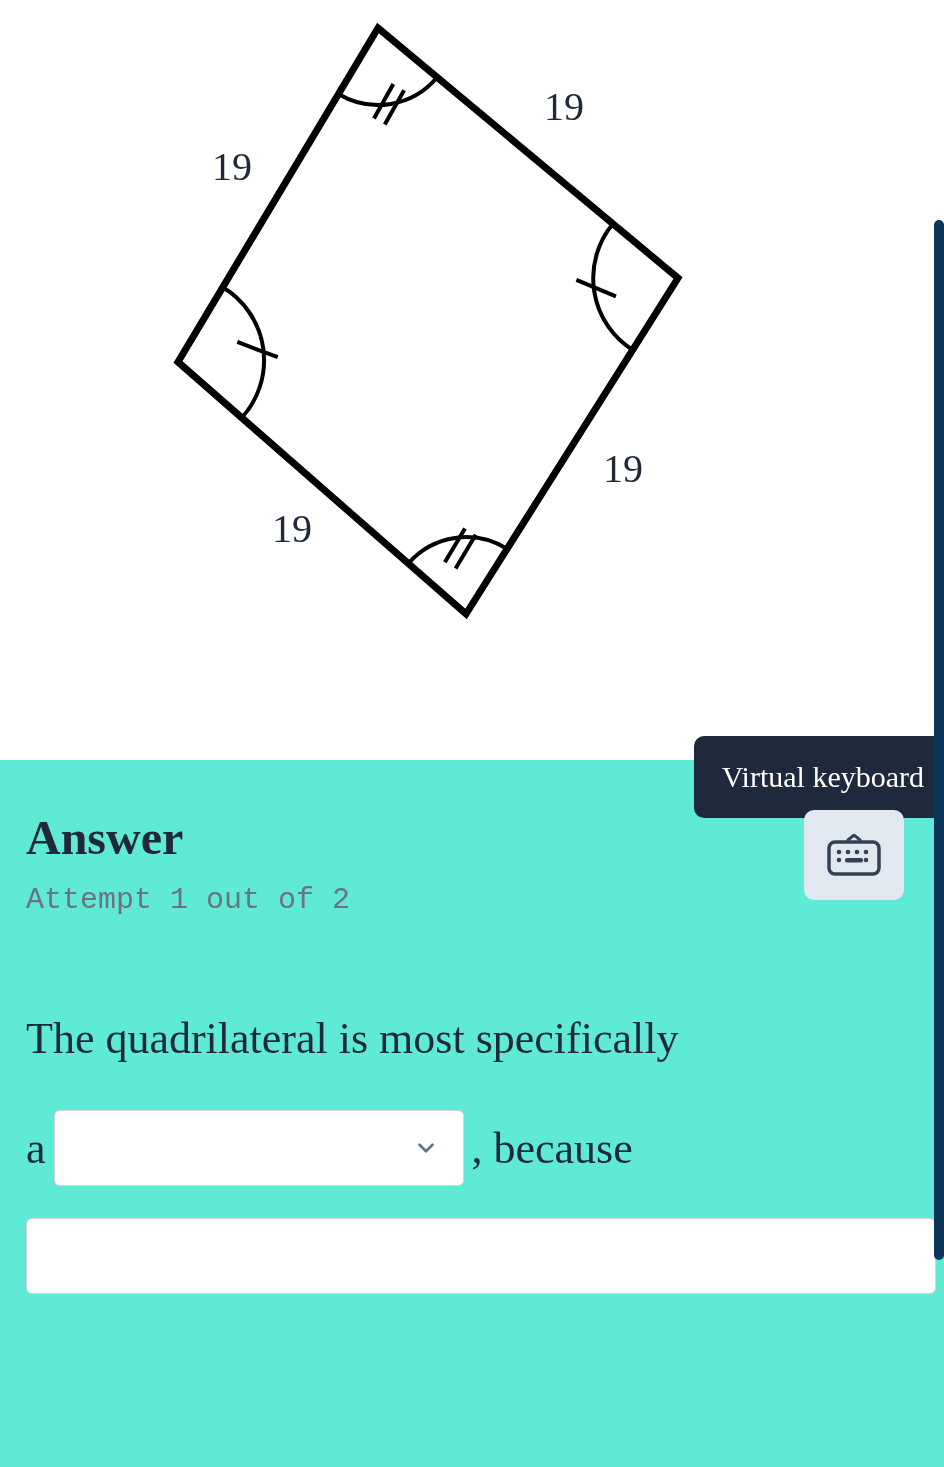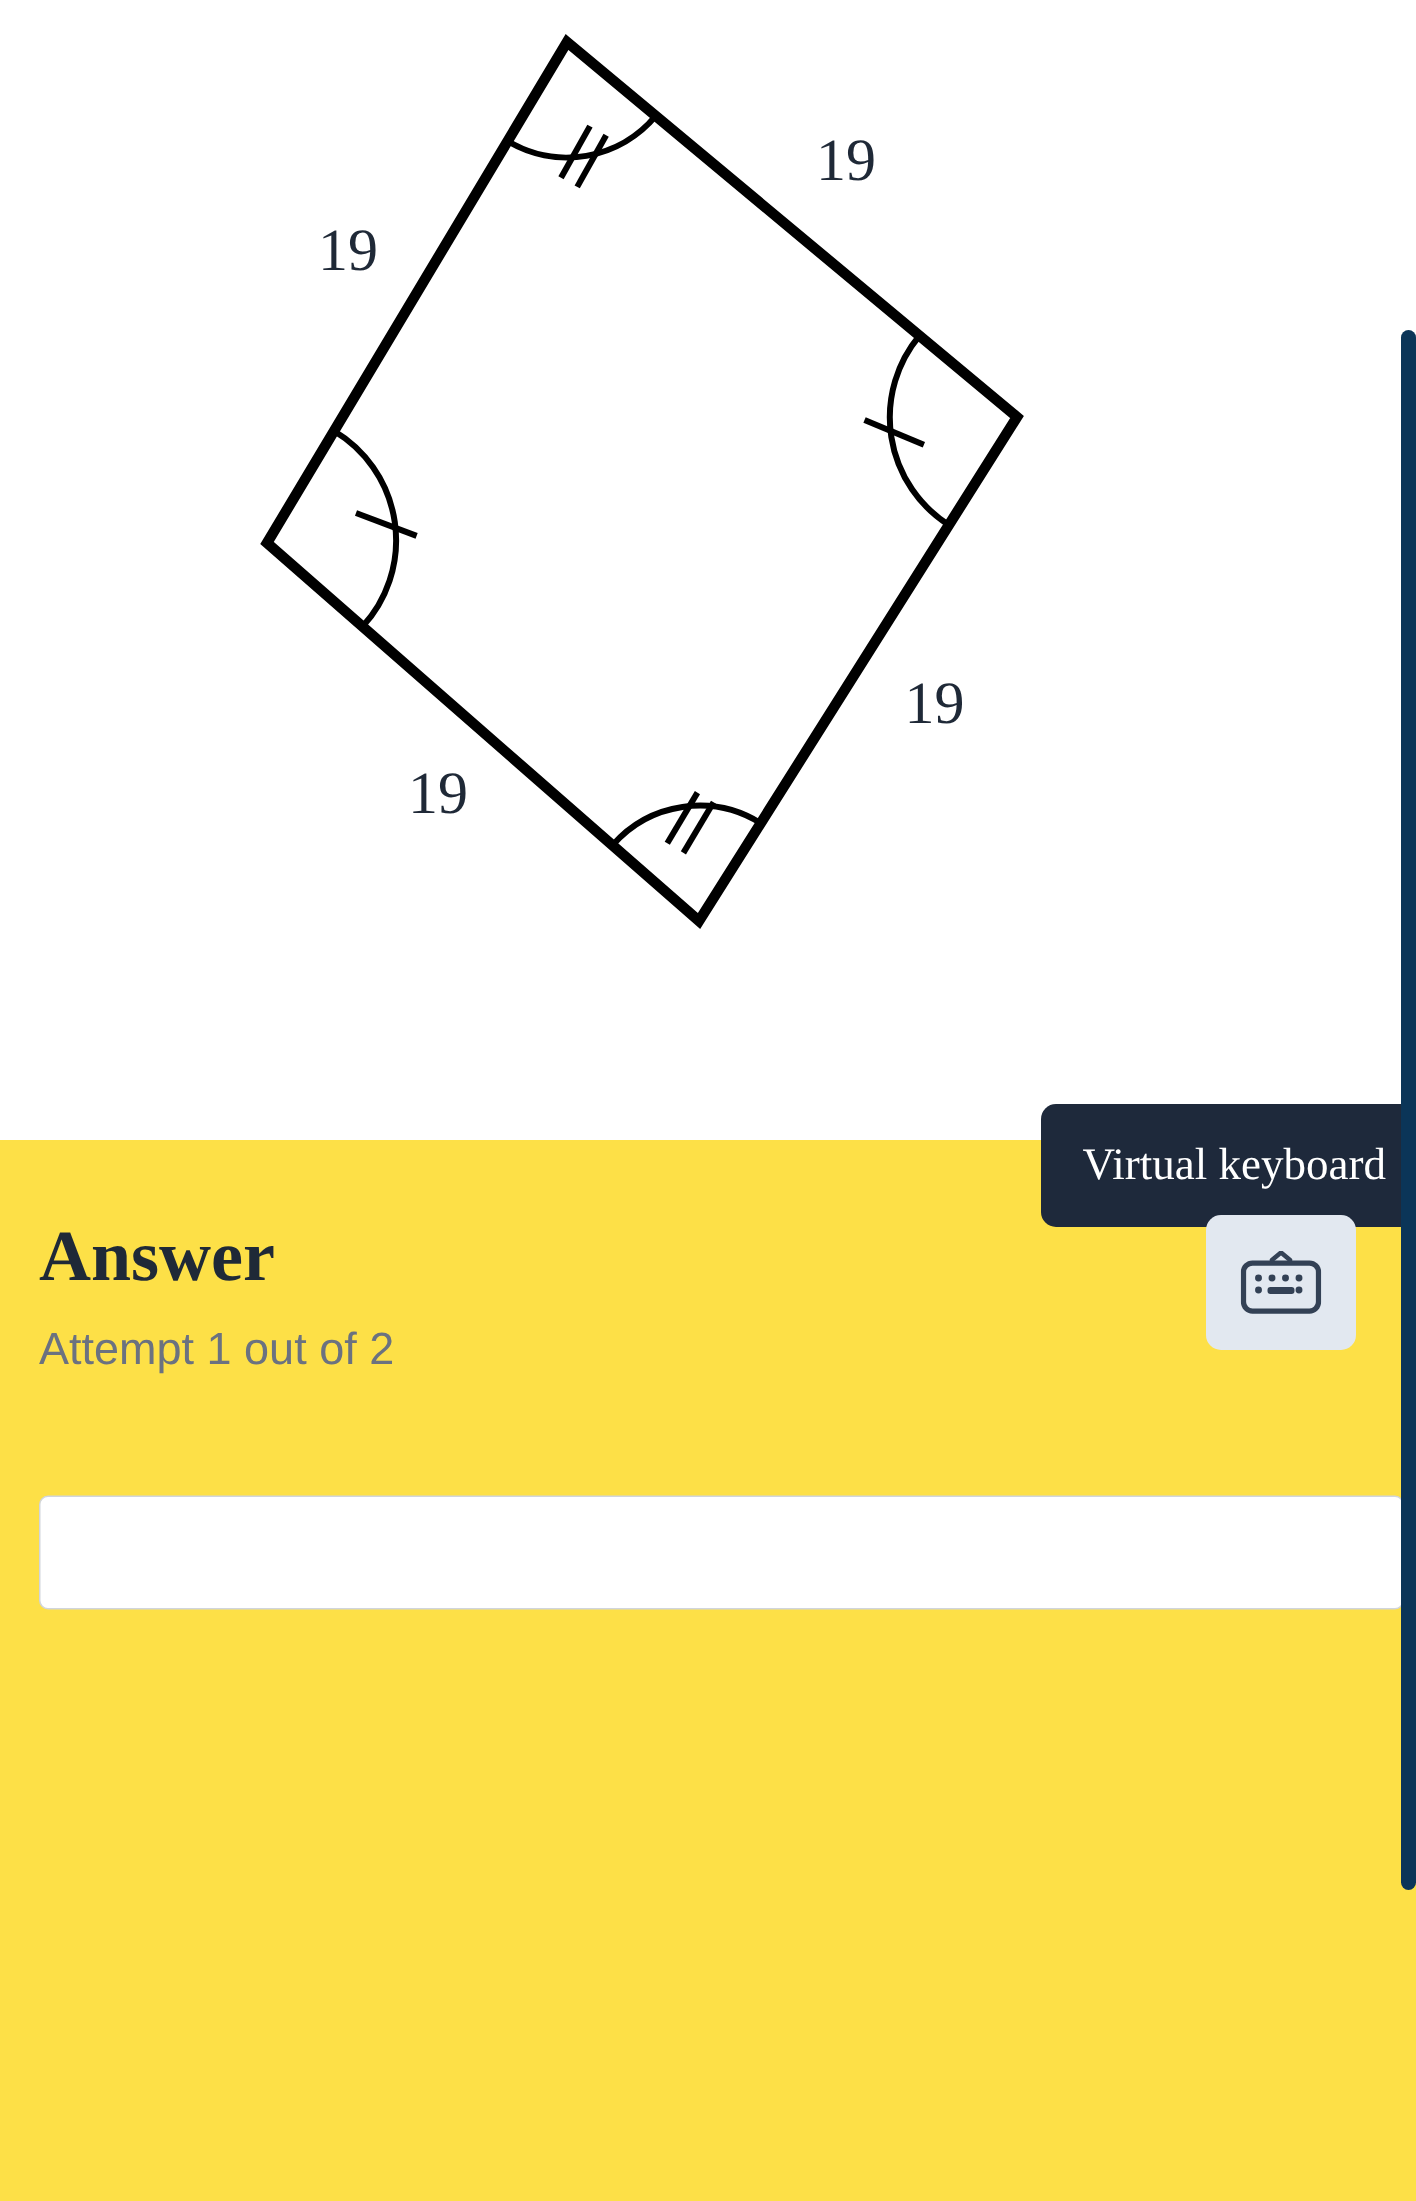--- a/index.html
+++ b/index.html
@@ -11,36 +11,36 @@
     height: 760px;
     background: #ffffff;
     position: relative;
   }
   .figure-area svg {
     position: absolute;
     top: 0; left: 0;
   }
 
   .answer-area {
-    background: #fde047;
+    background: #5eead4;
     padding: 50px 38px 60px 26px;
     position: relative;
     min-height: 707px;
   }
 
   .answer-heading {
     font-family: Georgia, serif;
     font-weight: 700;
     font-size: 48px;
     color: #1f2937;
     margin-bottom: 18px;
   }
 
   .attempt-line {
-    font-family: Liberation Sans, sans-serif;
+    font-family: Liberation Mono, monospace;
     font-size: 30px;
     color: #6b7280;
     margin-bottom: 80px;
   }
 
   .sentence {
     font-family: Georgia, serif;
     font-size: 44px;
     color: #1f2937;
     line-height: 1.9;
@@ -163,18 +163,31 @@
       <circle cx="12" cy="26" r="2.3" fill="#334155"></circle>
       <circle cx="39" cy="26" r="2.3" fill="#334155"></circle>
       <rect x="18" y="24" width="18" height="4.6" rx="2" fill="#334155"></rect>
       <path d="M21 3 L27 -2 L33 3" fill="none" stroke="#334155" stroke-width="3" stroke-linecap="round" stroke-linejoin="round" transform="translate(0,3)"></path>
     </svg>
   </div>
 
   <h2 class="answer-heading">Answer</h2>
   <div class="attempt-line">Attempt 1 out of 2</div>
 
+  <div class="sentence">
+    <div>The quadrilateral is most specifically</div>
+    <div class="sentence-row">
+      <span>a</span>
+      <span class="dropdown">
+        <span></span>
+        <svg width="26" height="26" viewBox="0 0 24 24">
+          <path d="M6 9 L12 15 L18 9" fill="none" stroke="#64748b" stroke-width="2.5" stroke-linecap="round" stroke-linejoin="round"></path>
+        </svg>
+      </span>
+      <span>, because</span>
+    </div>
+  </div>
 
   <div class="text-input"></div>
 
 </div>
 
 <div class="scroll-track"></div>
 
 </body></html>

